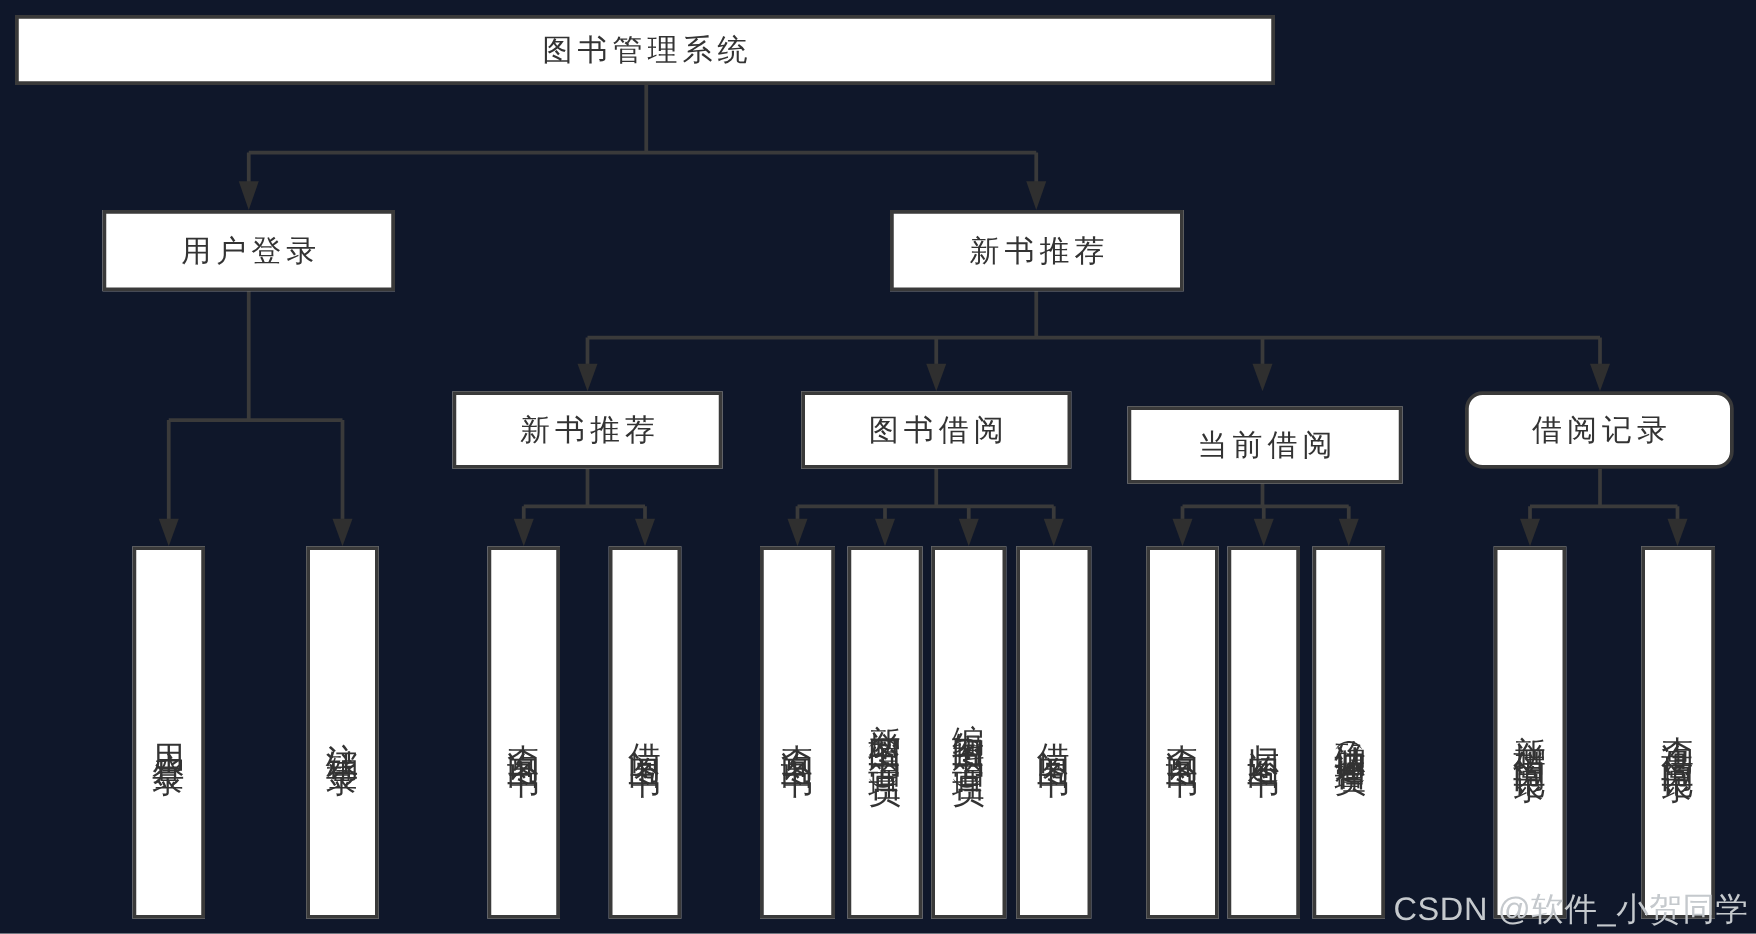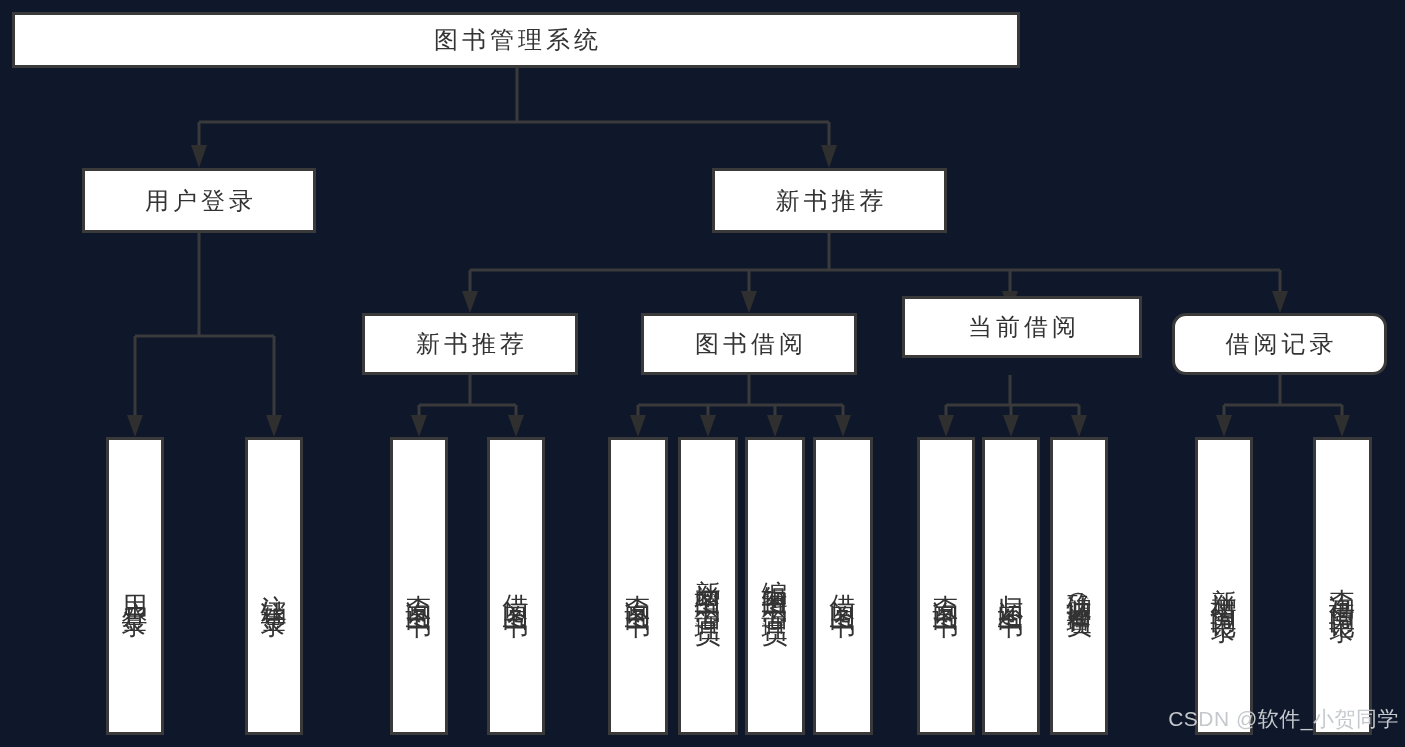--- a/index.html
+++ b/index.html
@@ -40,22 +40,22 @@
     writing-mode: vertical-rl;
     text-orientation: mixed;
     font-size: 26px;
     letter-spacing: 6px;
     line-height: 1;
     white-space: nowrap;
   }
   .watermark {
     position: absolute;
     right: 6px;
-    bottom: 14px;
-    font-size: 21px;
+    bottom: 2px;
+    font-size: 26px;
     color: #c5c9cd;
     letter-spacing: 0.5px;
     white-space: nowrap;
     z-index: 5;
   }
 </style>
 </head>
 <body>
 
 <div class="canvas">
@@ -113,21 +113,21 @@
   <div class="box" style="left:712px; top:168px; width:235px; height:65px;">
     <span class="hlabel">新书推荐</span>
   </div>
 
   <div class="box" style="left:641px; top:313px; width:216px; height:62px;">
     <span class="hlabel">图书借阅</span>
   </div>
   <div class="box" style="left:362px; top:313px; width:216px; height:62px;">
     <span class="hlabel">新书推荐</span>
   </div>
-  <div class="box" style="left:902px; top:296px; width:240px; height:62px;text-align:center;">
+  <div class="box" style="left:902px; top:325px; width:220px; height:62px;text-align:center;">
     <span class="hlabel">当前借阅</span>
   </div>
   <div class="box" style="left:1172px; top:313px; width:215px; height:62px;border-radius:14px;">
     <span class="hlabel">借阅记录</span>
   </div>
 
   <div class="box" style="left:106px; top:437px; width:58px; height:298px;">
     <span class="vlabel">用户登录</span>
   </div>
   <div class="box" style="left:245px; top:437px; width:58px; height:298px;">

